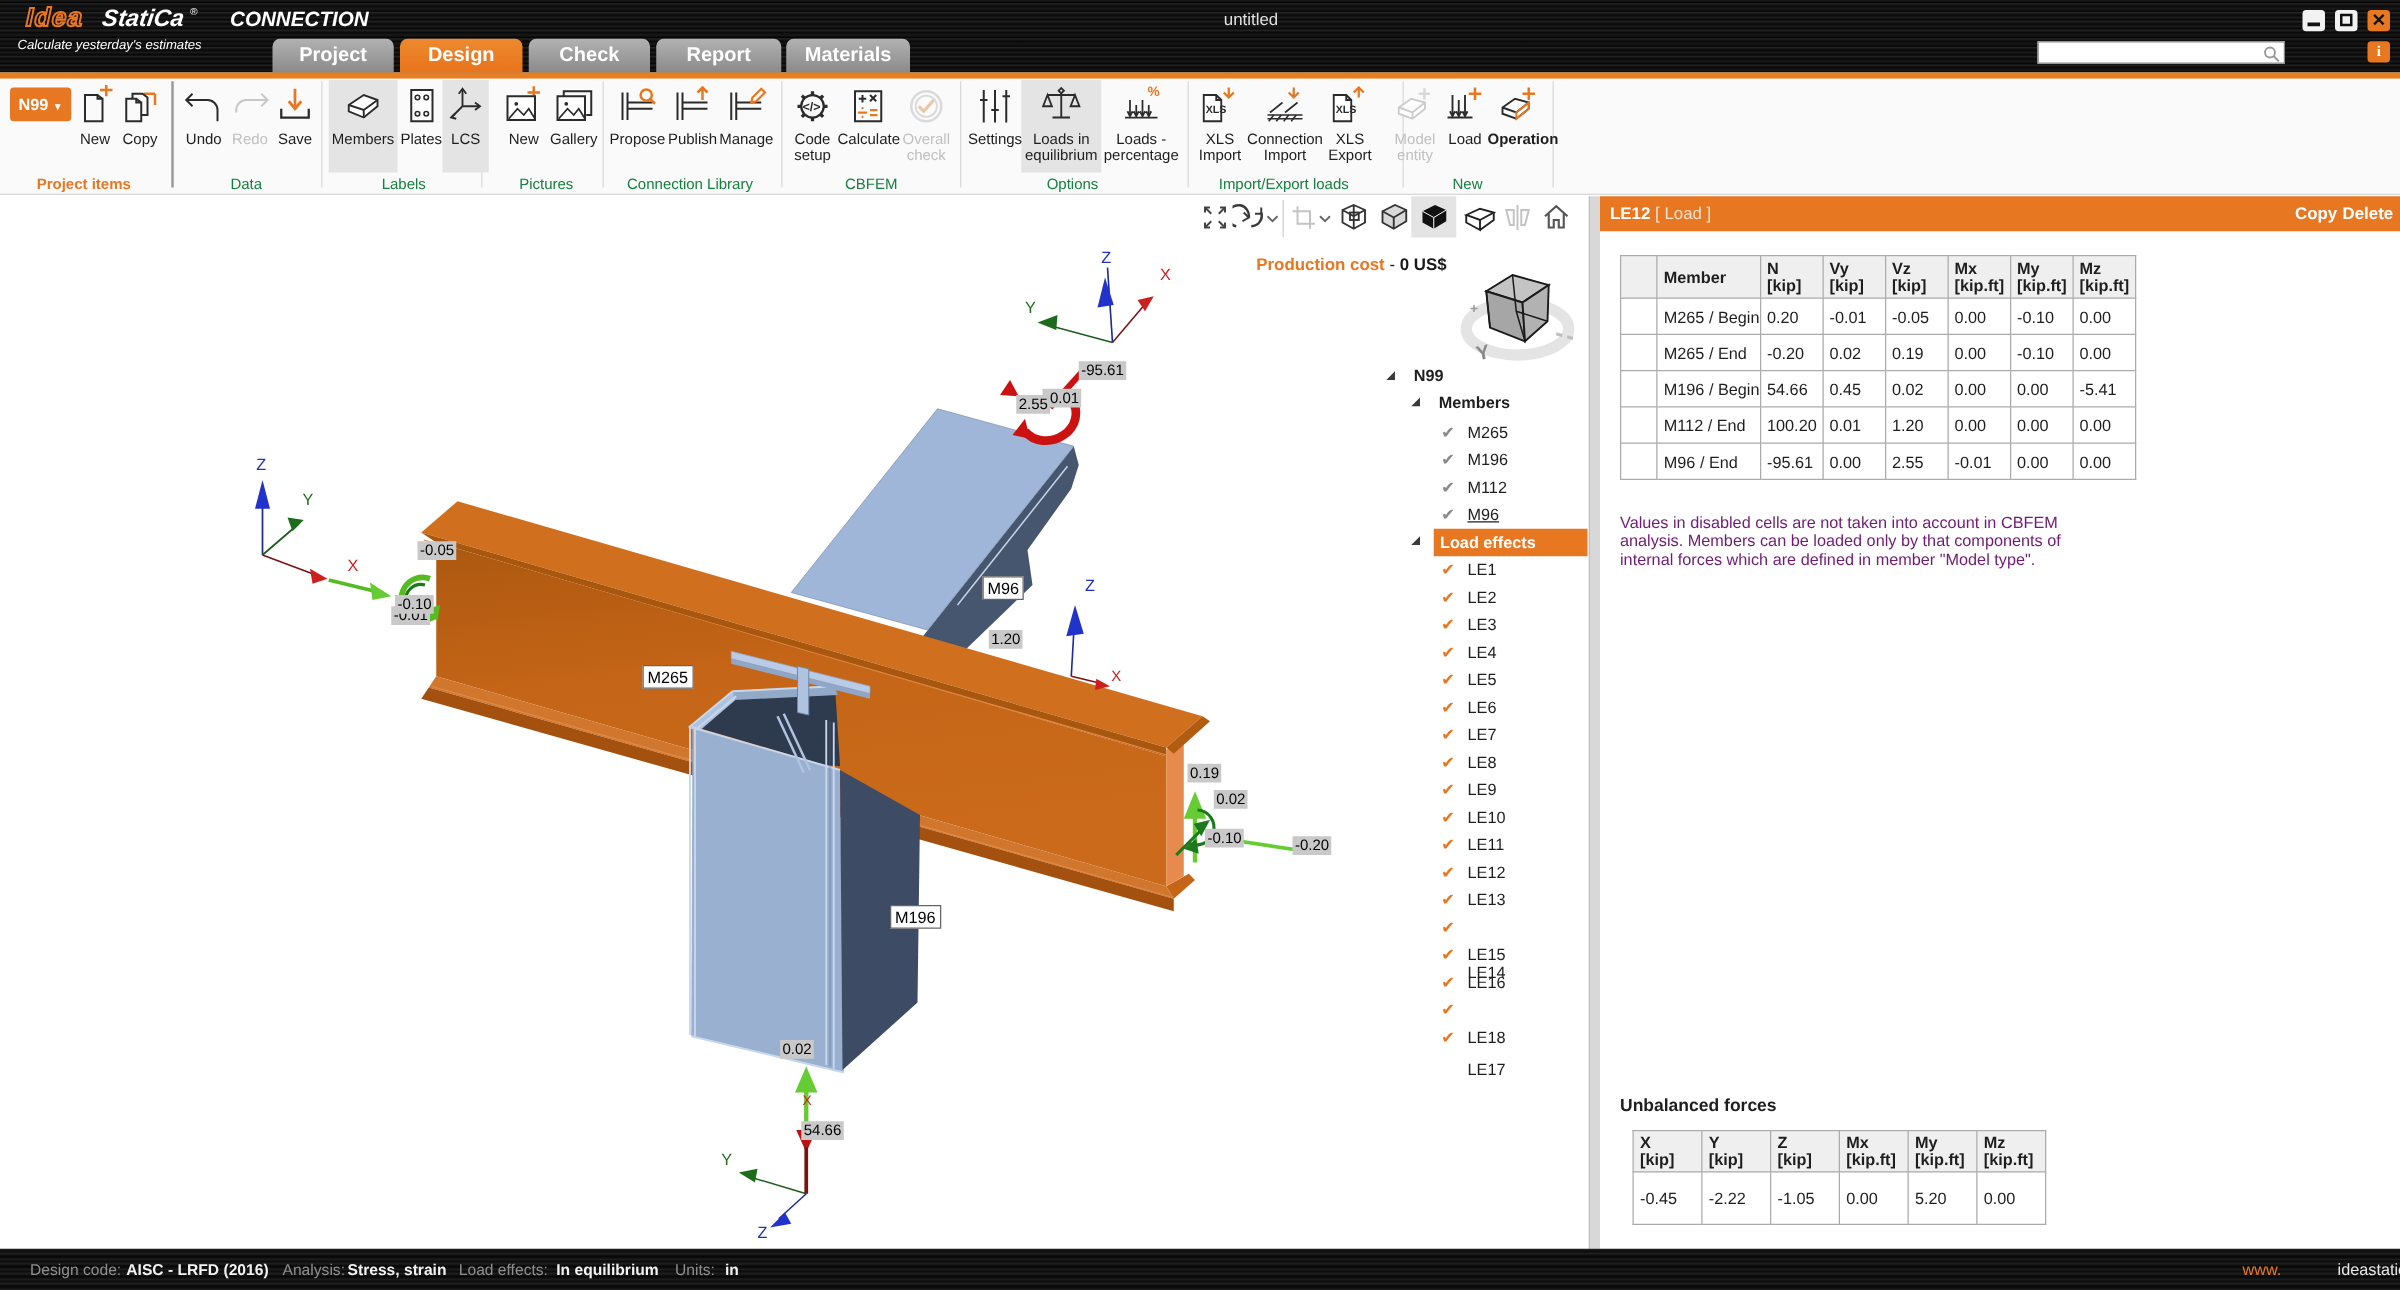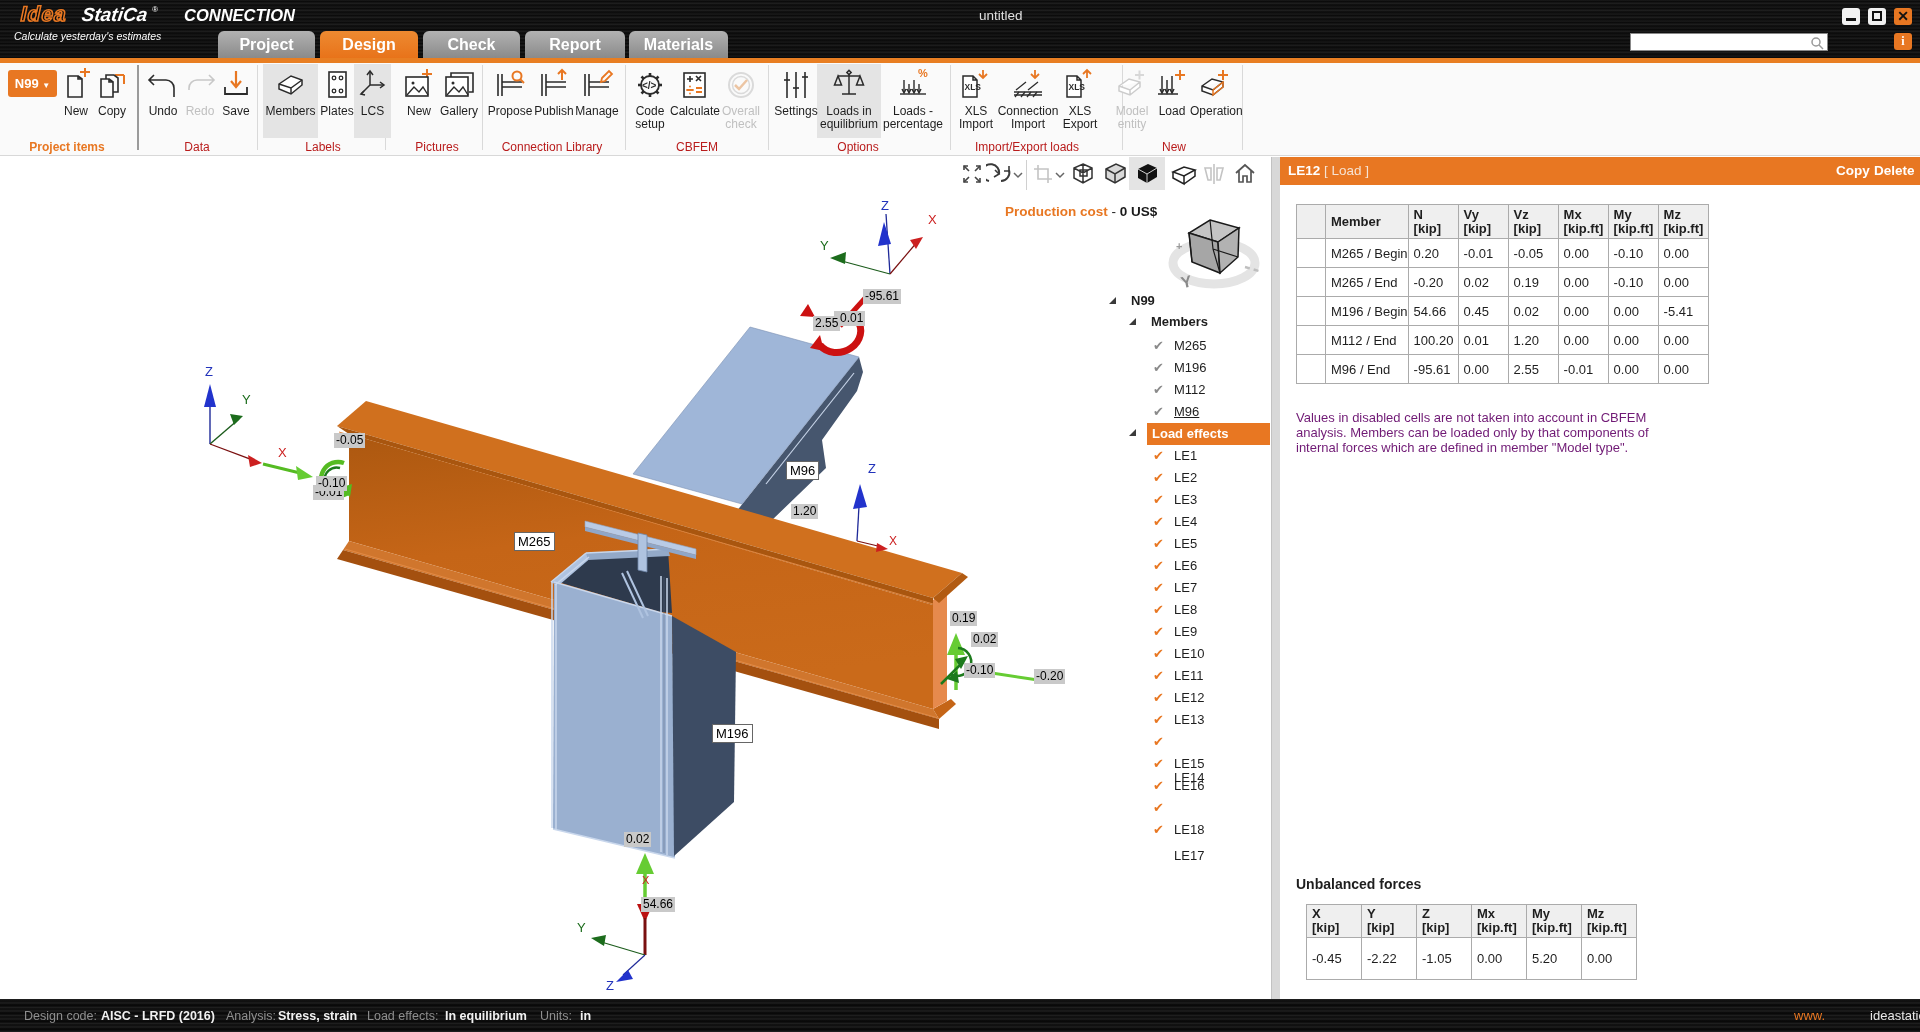--- a/index.html
+++ b/index.html
@@ -17,21 +17,21 @@
   background:repeating-linear-gradient(180deg,#242424 0px,#0b0b0b 2px,#1f1f1f 4px,#050505 6px,#151515 8px); }
 .tab { position:absolute; top:3px; height:27px; border-radius:6px 6px 0 0; color:#fff; font-weight:bold; font-size:16px;
   text-align:center; line-height:27px; background:linear-gradient(180deg,#b2b2b2,#8a8a8a); }
 .tab.active { background:linear-gradient(180deg,#ED8A31,#E8731A); }
 .tool { position:absolute; top:5px; text-align:center; color:#1e1e1e; }
 .tool svg { display:block; margin:0 auto; }
 .tlab { font-size:12px; line-height:13px; margin-top:3px; white-space:pre-line; }
 .tool.dis { color:#c0c0c0; }
 .hl { position:absolute; top:1px; height:74px; background:#E4E4E4; }
 .gsep { position:absolute; top:2px; height:85px; width:1px; background:#D9D9D9; }
-.glab { position:absolute; top:77px; font-size:12px; color:#b91c1c; text-align:center; }
+.glab { position:absolute; top:77px; font-size:12px; color:#15803d; text-align:center; }
 .vlabel { position:absolute; background:#C9C9C9; color:#000; font-size:12px; padding:0 2px; line-height:15px; white-space:nowrap; }
 .mlabel { position:absolute; background:#fff; border:1px solid #666; color:#000; font-size:13px; padding:0 3px; line-height:17px; white-space:nowrap; }
 .trit { width:0; height:0; border-left:7px solid transparent; border-bottom:7px solid #3a3a3a; position:absolute; }
 .trow { position:absolute; left:0; font-size:13px; color:#1e1e1e; height:22px; line-height:22px; }
 table.ftab { border-collapse:collapse; font-size:13px; white-space:nowrap; color:#1e1e1e; }
 table.ftab td, table.ftab th { border:1px solid #ABABAB; padding:0 0 0 5px; text-align:left; vertical-align:middle; }
 table.ftab th { background:#EFEFEF; font-weight:bold; line-height:14px; }
 table.ftab td { background:#fff; }
 </style>
 </head>
@@ -312,21 +312,21 @@
         <g fill="none" stroke="#2b2b2b" stroke-width="1.5">
           <line x1="7" y1="8" x2="7" y2="24"></line>
           <line x1="12" y1="12" x2="12" y2="24"></line>
           <line x1="17" y1="8" x2="17" y2="24"></line>
           <path d="M5 21 l2 4 l2 -4 M10 21 l2 4 l2 -4 M15 21 l2 4 l2 -4"></path>
           <path d="M3 26 h20"></path>
         </g>
       </svg>
       <div class="tlab">Load</div>
     </div>
-  <div class="tool" style="left:1190px;width:50px;">
+  <div class="tool" style="left:1190px;width:50px;font-weight:bold;">
       <svg width="34" height="34" viewBox="0 0 34 34">
         <path d="M20 7 h10 M25 2 v10" stroke="#E87722" stroke-width="2" fill="none"></path>
         <path d="M4 18 L14 11 l11 3 v5 l-10 8 l-11 -4 z M4 18 l11 4 l10 -8" fill="#fff" stroke="#2b2b2b" stroke-width="1.5"></path>
         <path d="M15 22 l10 -8 l0 5 l-10 8 z" fill="none" stroke="#E87722" stroke-width="1.5"></path>
       </svg>
       <div class="tlab">Operation</div>
     </div>
 
 </div>
 <div id="viewport">

